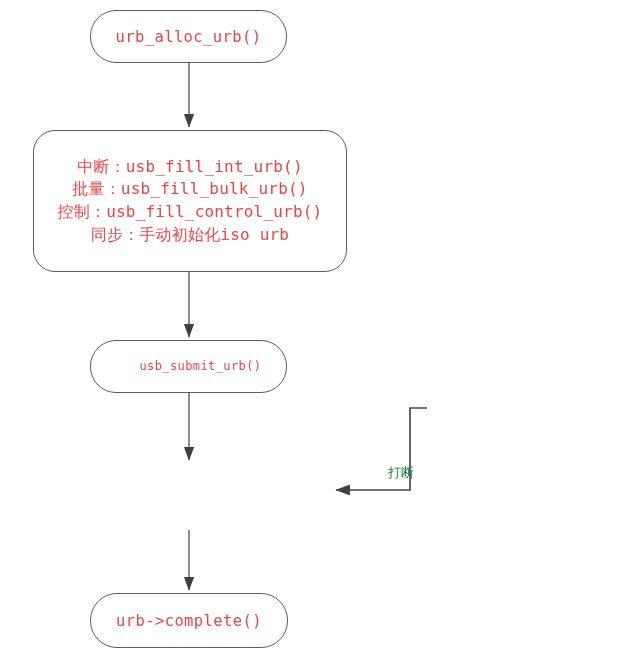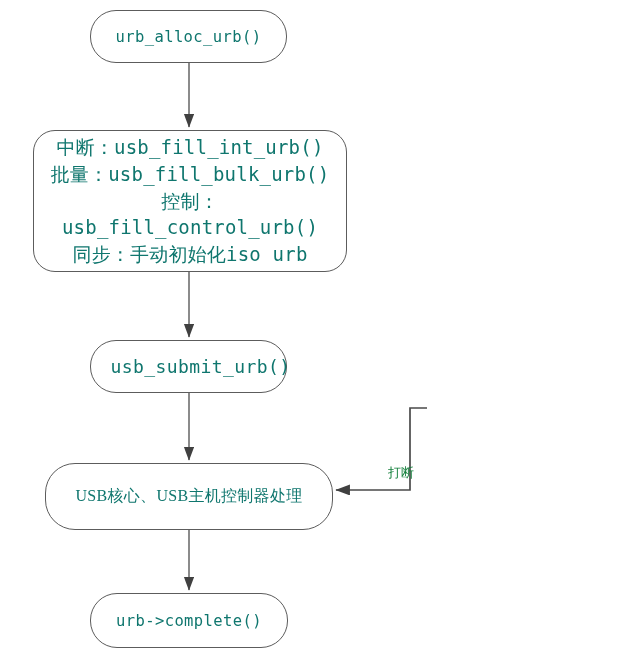--- a/index.html
+++ b/index.html
@@ -12,34 +12,34 @@
   #canvas{position:relative;width:636px;height:659px;}
   svg.layer{position:absolute;left:0;top:0;width:636px;height:659px;}
 
   .node{
     position:absolute;
     box-sizing:border-box;
     display:flex;align-items:center;justify-content:center;
     text-align:center;
     border:1px solid #5c5c5c;
     background:#ffffff;
-    color:#0f766e;
+    color:#ef4444;
   }
   .node.dashed{border:1px dashed #6a6a6a;}
   .mono{font-family:"DejaVu Sans Mono","Liberation Mono",monospace;}
   .node .lines{line-height:1.42;white-space:pre-line;}
 
   #node-alloc{left:90px;top:10px;width:197px;height:53px;border-radius:26px;}
   #node-alloc .lines{font-size:15.5px;letter-spacing:.4px;}
 
   #node-fill{left:33px;top:130px;width:314px;height:142px;border-radius:22px;}
-  #node-fill .lines{font-size:19px;letter-spacing:.2px;}
+  #node-fill .lines{font-size:16px;letter-spacing:.2px;}
 
   #node-submit{left:90px;top:340px;width:197px;height:53px;border-radius:26px;}
-  #node-submit .lines{font-size:18px;letter-spacing:.4px;margin-left:24px;}
+  #node-submit .lines{font-size:12px;letter-spacing:.4px;margin-left:24px;}
 
   #node-kill{left:427px;top:378px;width:198px;height:60px;border-radius:22px;}
   #node-kill .lines{font-size:15px;letter-spacing:.3px;}
 
   #node-core{left:45px;top:463px;width:288px;height:67px;border-radius:30px;}
   #node-core .lines{font-size:16px;letter-spacing:.3px;}
 
   #node-complete{left:90px;top:593px;width:198px;height:55px;border-radius:27px;}
   #node-complete .lines{font-size:15.5px;letter-spacing:.4px;}
 
@@ -82,23 +82,20 @@
 批量：usb_fill_bulk_urb()
 控制：usb_fill_control_urb()
 同步：手动初始化iso urb</span>
   </div>
 
   <div class="node" id="node-submit">
     <span class="lines mono">usb_submit_urb()</span>
   </div>
 
 
-  <div class="node" id="node-core">
-    <span class="lines">USB核心、USB主机控制器处理</span>
-  </div>
 
   <div class="node" id="node-complete">
     <span class="lines mono">urb-&gt;complete()</span>
   </div>
 
   <div id="edge-label-interrupt">打断</div>
 
 </div>
 
 </body></html>

